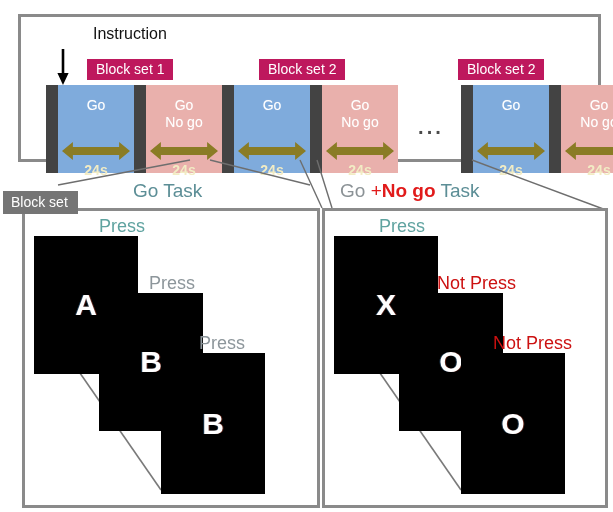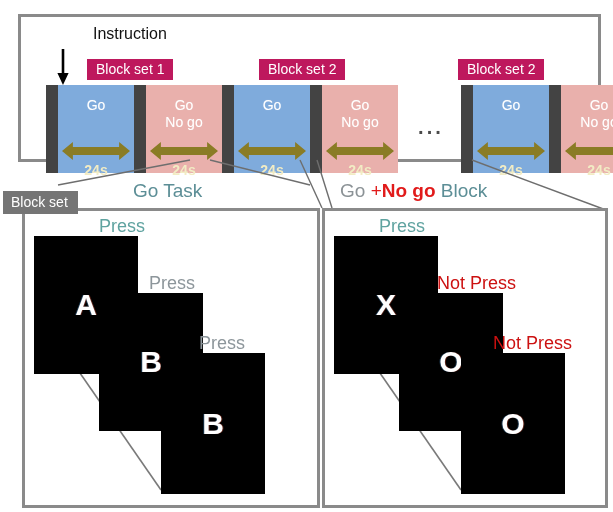--- a/index.html
+++ b/index.html
@@ -326,21 +326,21 @@
   <line x1="317" y1="160" x2="332" y2="208" stroke="#6e6e6e" stroke-width="1.4"></line>
 
   <line x1="472" y1="160" x2="606" y2="210" stroke="#6e6e6e" stroke-width="1.4"></line>
 </svg>
 
 <div id="go-task-title" class="task-title">
   <span>Go Task</span>
 </div>
 
 <div id="gonogo-task-title" class="task-title">
-  <span class="accent-grey">Go </span><span class="accent-red">+</span><span class="accent-red-bold">No go</span><span> Block</span>
+  <span class="accent-grey">Go </span><span class="accent-red">+</span><span class="accent-red-bold">No go</span><span> Task</span>
 </div>
 
 <div id="blockset-tag">Block set</div>
 
 <div id="panel-go" class="task-panel">
 
   <svg class="conn-line" style="left:0;top:0;width:298px;height:286px;pointer-events:none;" aria-hidden="true">
     <line x1="34" y1="290" x2="186" y2="280" stroke="#7a7a7a" stroke-width="0"></line>
     <line x1="34" y1="292" x2="34" y2="292" stroke="#7a7a7a" stroke-width="0"></line>
     <line x1="33" y1="290" x2="185" y2="278" stroke="#7a7a7a" stroke-width="0"></line>

